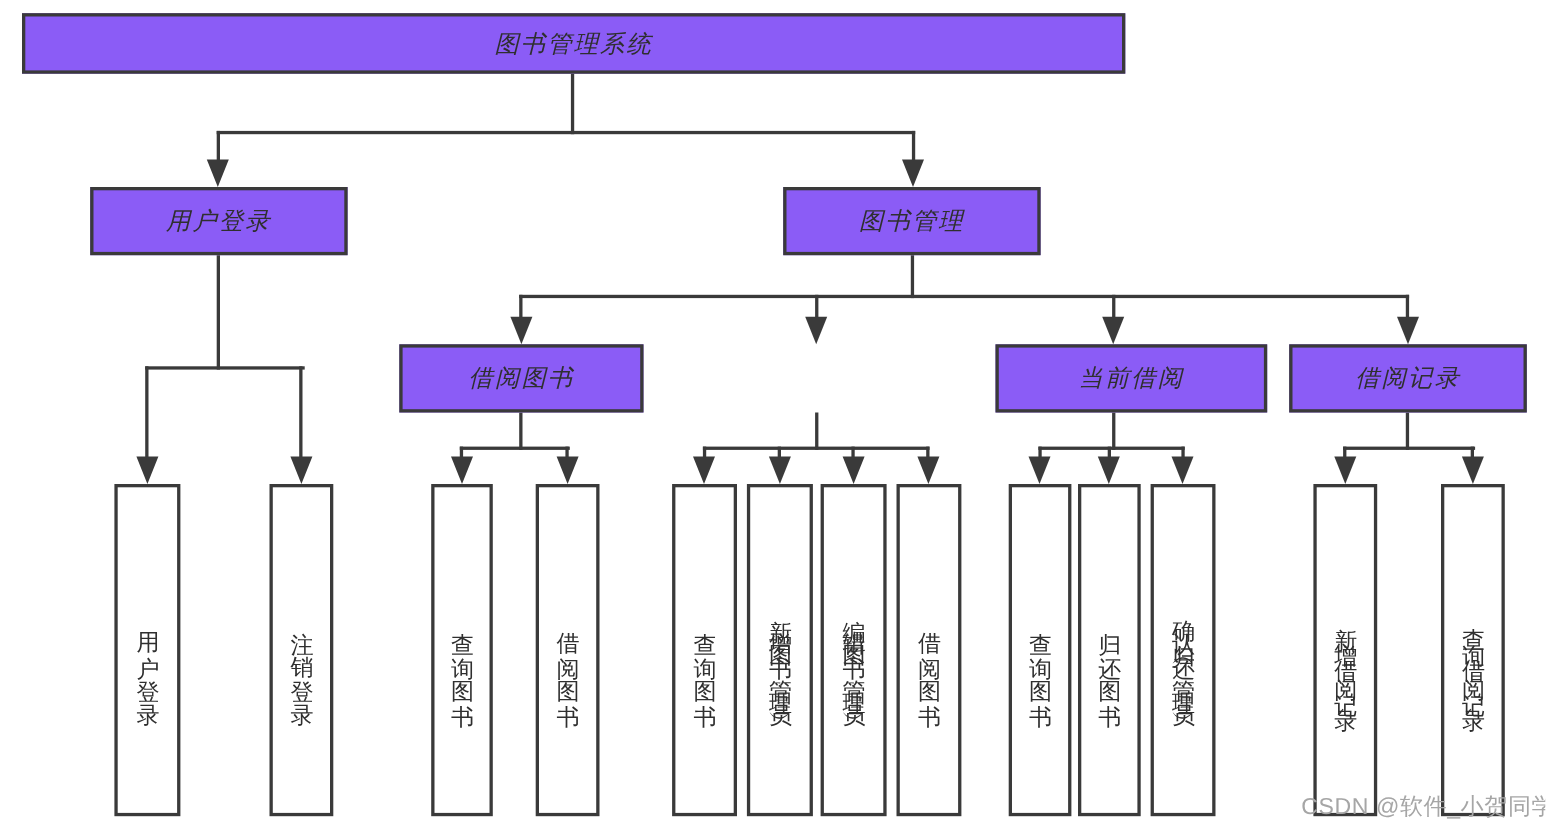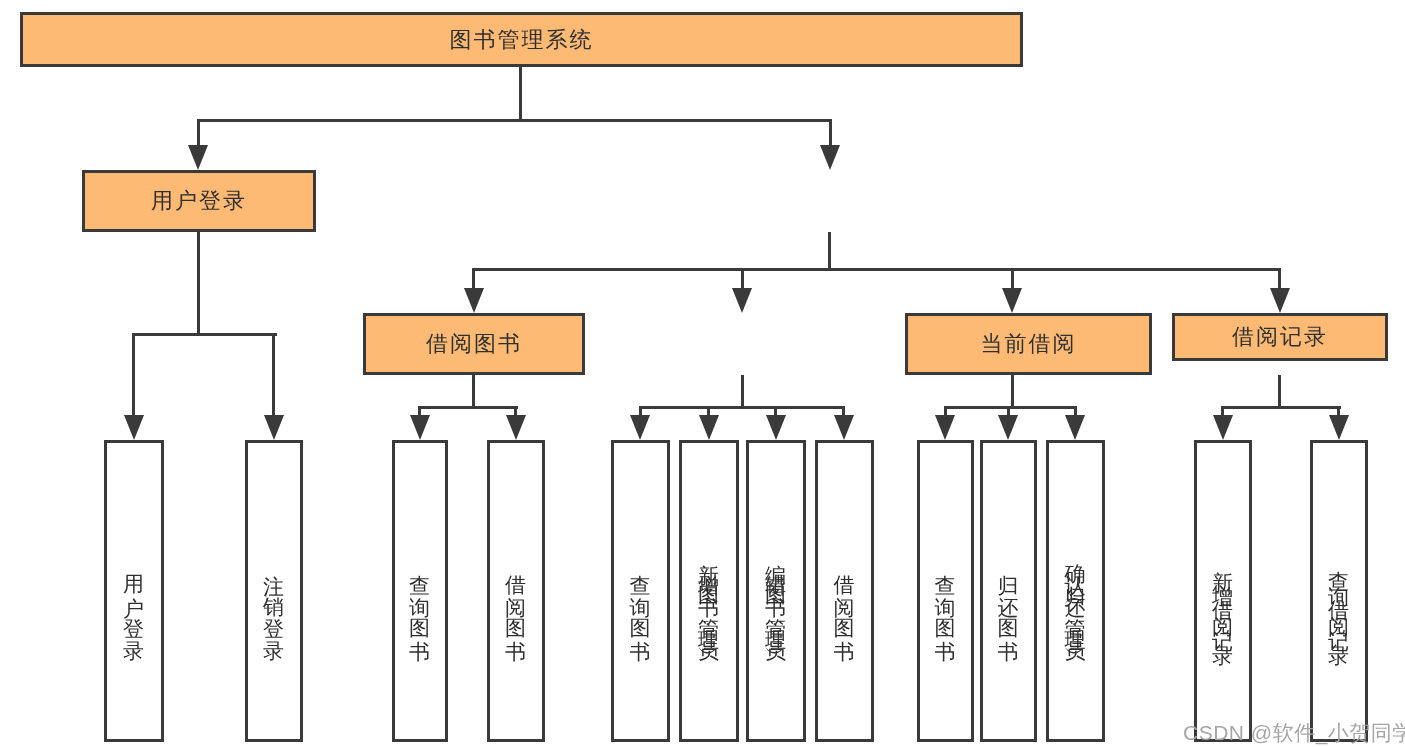--- a/index.html
+++ b/index.html
@@ -1,23 +1,23 @@
 <!DOCTYPE html>
 <html><head>
 <meta charset="utf-8">
 <style>
   html,body { margin:0; padding:0; background:#ffffff; }
   .canvas {
     position:relative; width:1405px; height:747px; background:#ffffff;
     font-family:"Liberation Sans", sans-serif; color:#2f2f2f; overflow:hidden;
   }
   .hbox {
-    position:absolute; box-sizing:border-box; background:#fdba74;
+    position:absolute; box-sizing:border-box; background:#8b5cf6;
     border:3px solid #3a3a3a; display:flex; align-items:center; justify-content:center;
-    font-size:22px; letter-spacing:2px; white-space:nowrap; z-index:2;
+    font-size:22px; letter-spacing:2px; white-space:nowrap; z-index:2;font-style:italic;
   }
   .leaf {
     position:absolute; box-sizing:border-box; background:#ffffff;
     border:3px solid #3a3a3a; top:440px; height:302px;
     display:flex; align-items:center; justify-content:center; z-index:2;
   }
   .leaf span {
     writing-mode:vertical-rl; text-orientation:mixed; font-size:21px;
     white-space:nowrap; line-height:1;
   }
@@ -43,20 +43,21 @@
   <div class="hbox" style="left:20px;top:12px;width:1003px;height:55px">图书管理系统</div>
 
   <div class="line" style="left:519px;top:67px;width:3px;height:55px"></div>
   <div class="line" style="left:197px;top:119px;width:635px;height:3px"></div>
   <div class="line" style="left:197px;top:119px;width:3px;height:29px"></div>
   <div class="line" style="left:829px;top:119px;width:3px;height:29px"></div>
   <div class="arrow" style="left:188px;top:145px"></div>
   <div class="arrow" style="left:820px;top:145px"></div>
 
   <div class="hbox" style="left:82px;top:170px;width:234px;height:62px">用户登录</div>
+  <div class="hbox" style="left:712px;top:170px;width:234px;height:62px">图书管理</div>
 
   <div class="line" style="left:197px;top:232px;width:3px;height:104px"></div>
   <div class="line" style="left:132px;top:333px;width:145px;height:3px"></div>
   <div class="line" style="left:132px;top:333px;width:3px;height:84px"></div>
   <div class="line" style="left:272px;top:333px;width:3px;height:84px"></div>
   <div class="arrow" style="left:124px;top:415px"></div>
   <div class="arrow" style="left:264px;top:415px"></div>
 
   <div class="line" style="left:828px;top:232px;width:3px;height:39px"></div>
   <div class="line" style="left:472px;top:268px;width:809px;height:3px"></div>
@@ -64,21 +65,21 @@
   <div class="line" style="left:741px;top:268px;width:3px;height:24px"></div>
   <div class="line" style="left:1011px;top:268px;width:3px;height:24px"></div>
   <div class="line" style="left:1278px;top:268px;width:3px;height:24px"></div>
   <div class="arrow" style="left:464px;top:288px"></div>
   <div class="arrow" style="left:732px;top:288px"></div>
   <div class="arrow" style="left:1002px;top:288px"></div>
   <div class="arrow" style="left:1270px;top:288px"></div>
 
   <div class="hbox" style="left:363px;top:313px;width:222px;height:62px">借阅图书</div>
   <div class="hbox" style="left:905px;top:313px;width:247px;height:62px">当前借阅</div>
-  <div class="hbox" style="left:1172px;top:313px;width:216px;height:48px">借阅记录</div>
+  <div class="hbox" style="left:1172px;top:313px;width:216px;height:62px">借阅记录</div>
 
   <div class="line" style="left:472px;top:375px;width:3px;height:34px"></div>
   <div class="line" style="left:418px;top:406px;width:100px;height:3px"></div>
   <div class="line" style="left:418px;top:406px;width:3px;height:12px"></div>
   <div class="line" style="left:514px;top:406px;width:3px;height:12px"></div>
   <div class="arrow" style="left:410px;top:415px"></div>
   <div class="arrow" style="left:506px;top:415px"></div>
 
   <div class="line" style="left:741px;top:375px;width:3px;height:34px"></div>
   <div class="line" style="left:639px;top:406px;width:206px;height:3px"></div>

